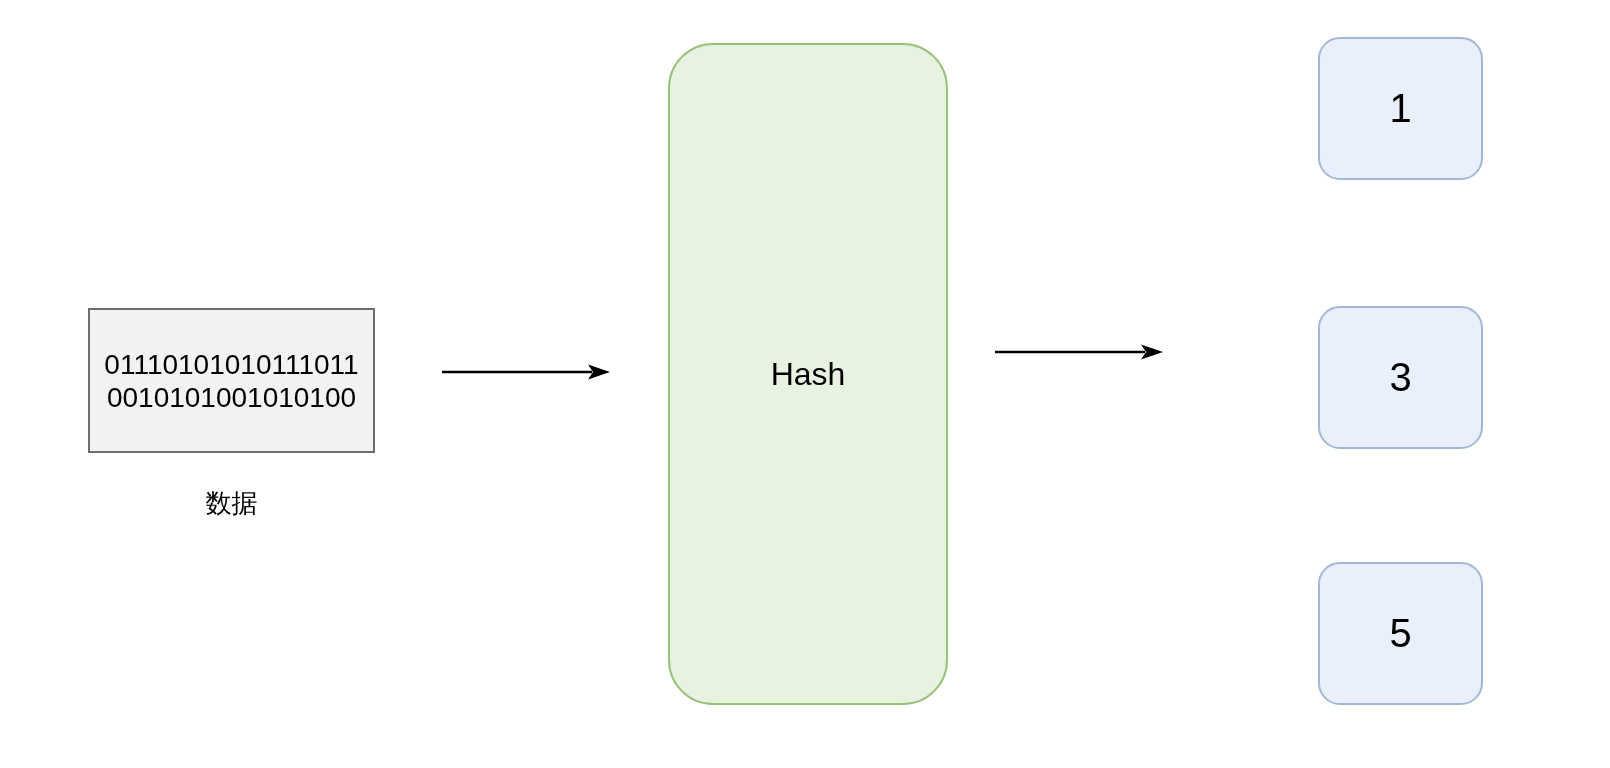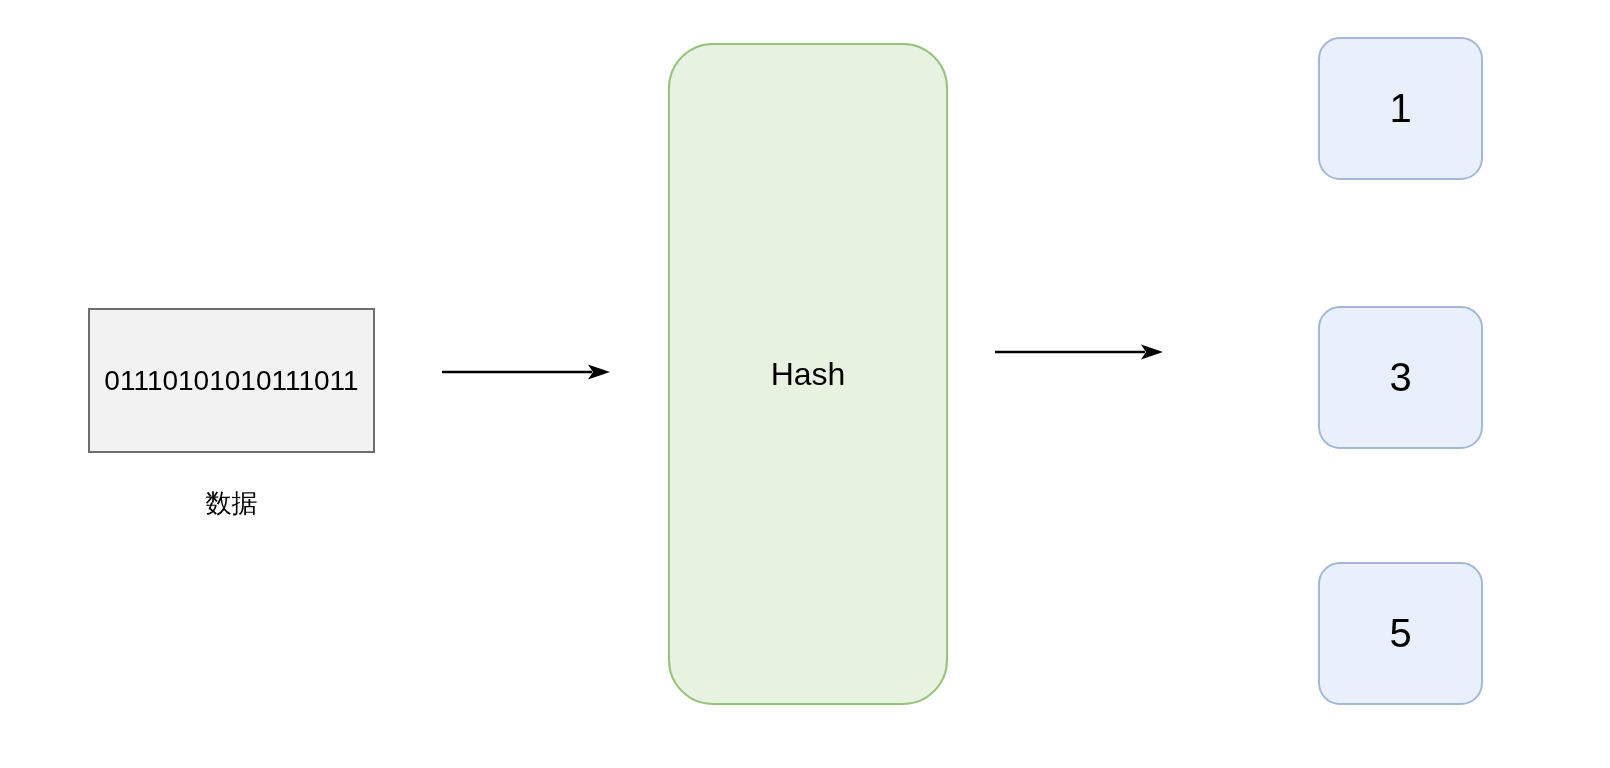--- a/index.html
+++ b/index.html
@@ -82,20 +82,21 @@
   .arrow-1 { left: 440px; top: 362px; }
   .arrow-2 { left: 993px; top: 342px; }
 </style>
 </head>
 <body>
 
 <div class="canvas">
 
   <div class="abs data-box">
     <div class="binary-line">01110101010111011</div>
+    <div class="binary-line">0010101001010100</div>
   </div>
   <div class="abs data-label">数据</div>
 
   <div class="abs arrow-1">
     <svg class="arrow-svg" width="170" height="20" viewBox="0 0 170 20">
       <line x1="2" y1="10" x2="152" y2="10" stroke="var(--arrow)" stroke-width="2.5"></line>
       <polygon points="148,2.5 170,10 148,17.5 153,10" fill="var(--arrow)"></polygon>
     </svg>
   </div>
 

